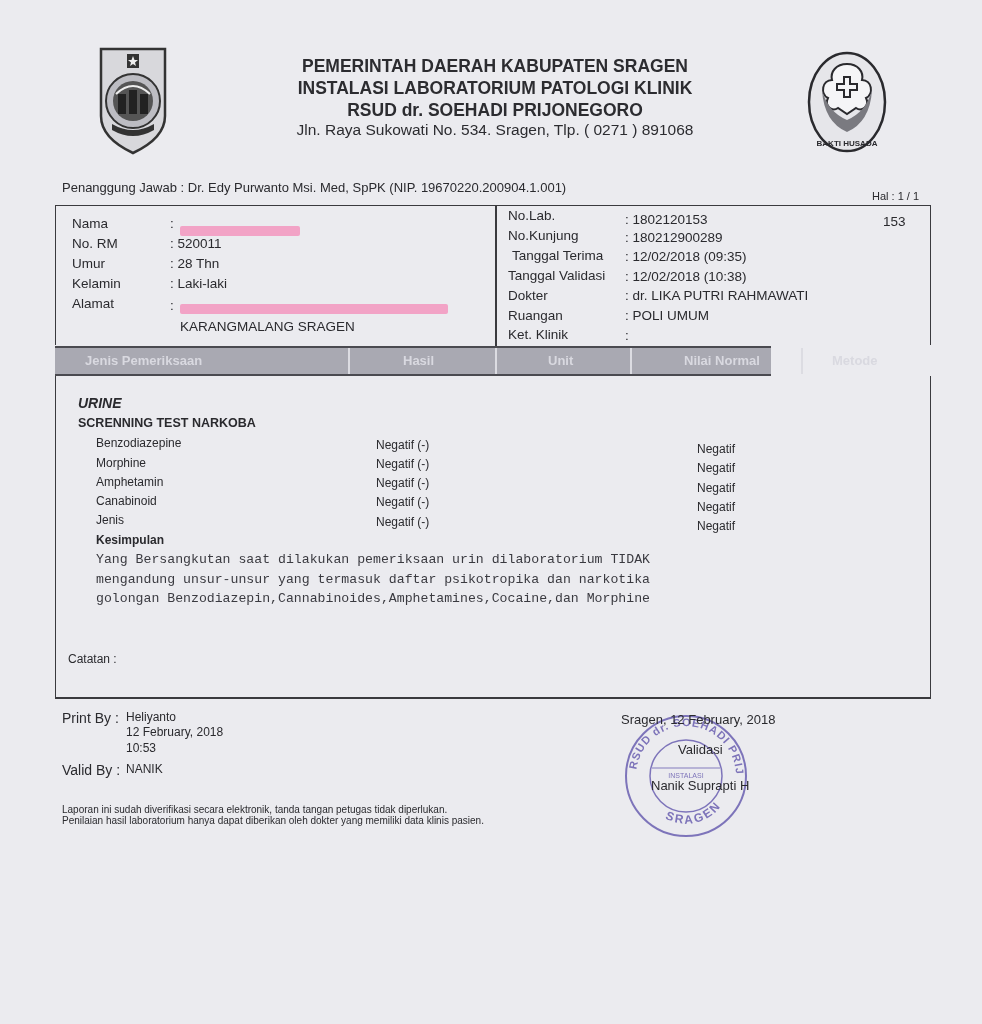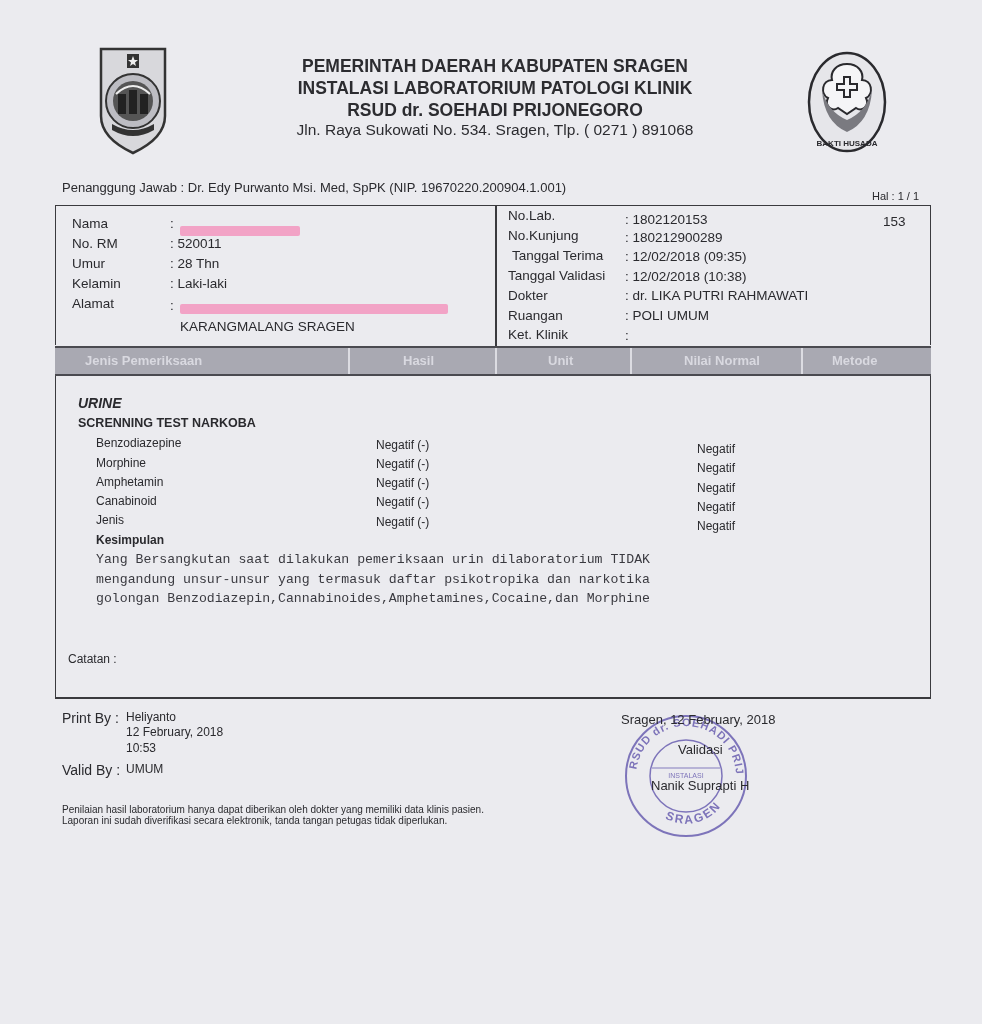--- a/index.html
+++ b/index.html
@@ -24,21 +24,21 @@
   .hal { left: 872px; top: 190px; font-size: 11px; }
 
   
   .info-box { left: 55px; top: 205px; width: 876px; height: 140px; border: 1.5px solid #3a3a3e; border-bottom: none; box-sizing: border-box; }
   .info-divider { left: 495px; top: 205px; width: 1.5px; height: 143px; background: #3a3a3e; }
   .lbl { font-size: 13.5px; position: absolute; }
   .val { font-size: 13.5px; position: absolute; }
   .redact { position: absolute; height: 10px; background: #f2a3c6; border-radius: 2px; }
 
   
-  .col-bar { left: 55px; top: 346px; width: 876px; height: 30px; background: #a9a9b2; border-top: 2px solid #4a4a50; border-bottom: 2px solid #4a4a50; box-sizing: border-box; }
+  .col-bar { left: 55px; top: 346px; width: 716px; height: 30px; background: #a9a9b2; border-top: 2px solid #4a4a50; border-bottom: 2px solid #4a4a50; box-sizing: border-box; }
   .col-head { position: absolute; top: 5px; color: #d9d9e0; font-size: 13px; font-weight: bold; }
   .col-sep { position: absolute; top: 0; width: 2px; height: 26px; background: #dcdce2; }
 
   
   .body-box { left: 55px; top: 376px; width: 876px; height: 323px; border-left: 1.5px solid #3a3a3e; border-right: 1.5px solid #3a3a3e; border-bottom: 2px solid #3a3a3e; box-sizing: border-box; }
 
   .urine { left: 78px; top: 395px; font-size: 14px; font-style: italic; font-weight: bold; }
   .screen-title { left: 78px; top: 416px; font-size: 12.5px; font-weight: bold; }
   .test-name { position: absolute; left: 96px; font-size: 12px; }
   .test-hasil { position: absolute; left: 376px; font-size: 12px; }
@@ -189,25 +189,25 @@
 <div class="abs conclusion">Yang Bersangkutan saat dilakukan pemeriksaan urin dilaboratorium TIDAK
 mengandung unsur-unsur yang termasuk daftar psikotropika dan narkotika
 golongan Benzodiazepin,Cannabinoides,Amphetamines,Cocaine,dan Morphine</div>
 <div class="abs catatan">Catatan :</div>
 
 <div class="f-lbl" style="left:62px;top:710px">Print By :</div>
 <div class="f-val" style="left:126px;top:710px">Heliyanto</div>
 <div class="f-val" style="left:126px;top:725px">12 February, 2018</div>
 <div class="f-val" style="left:126px;top:741px">10:53</div>
 <div class="f-lbl" style="left:62px;top:762px">Valid By :</div>
-<div class="f-val" style="left:126px;top:762px">UMUM</div>
+<div class="f-val" style="left:126px;top:762px">NANIK</div>
 
 <div class="abs disclaimer">
+  <div>Laporan ini sudah diverifikasi secara elektronik, tanda tangan petugas tidak diperlukan.</div>
   <div>Penilaian hasil laboratorium hanya dapat diberikan oleh dokter yang memiliki data klinis pasien.</div>
-  <div>Laporan ini sudah diverifikasi secara elektronik, tanda tangan petugas tidak diperlukan.</div>
 </div>
 
 <div class="abs stamp">
   <svg width="128" height="136" viewBox="0 0 128 136">
     <defs>
       <path id="arcTop" d="M14 70 A50 50 0 0 1 114 70"></path>
       <path id="arcBot" d="M24 92 A44 44 0 0 0 104 92"></path>
     </defs>
     <circle cx="64" cy="70" r="60" fill="none" stroke="#6a5fb0" stroke-width="2" opacity="0.85"></circle>
     <circle cx="64" cy="70" r="36" fill="none" stroke="#6a5fb0" stroke-width="1.5" opacity="0.85"></circle>

